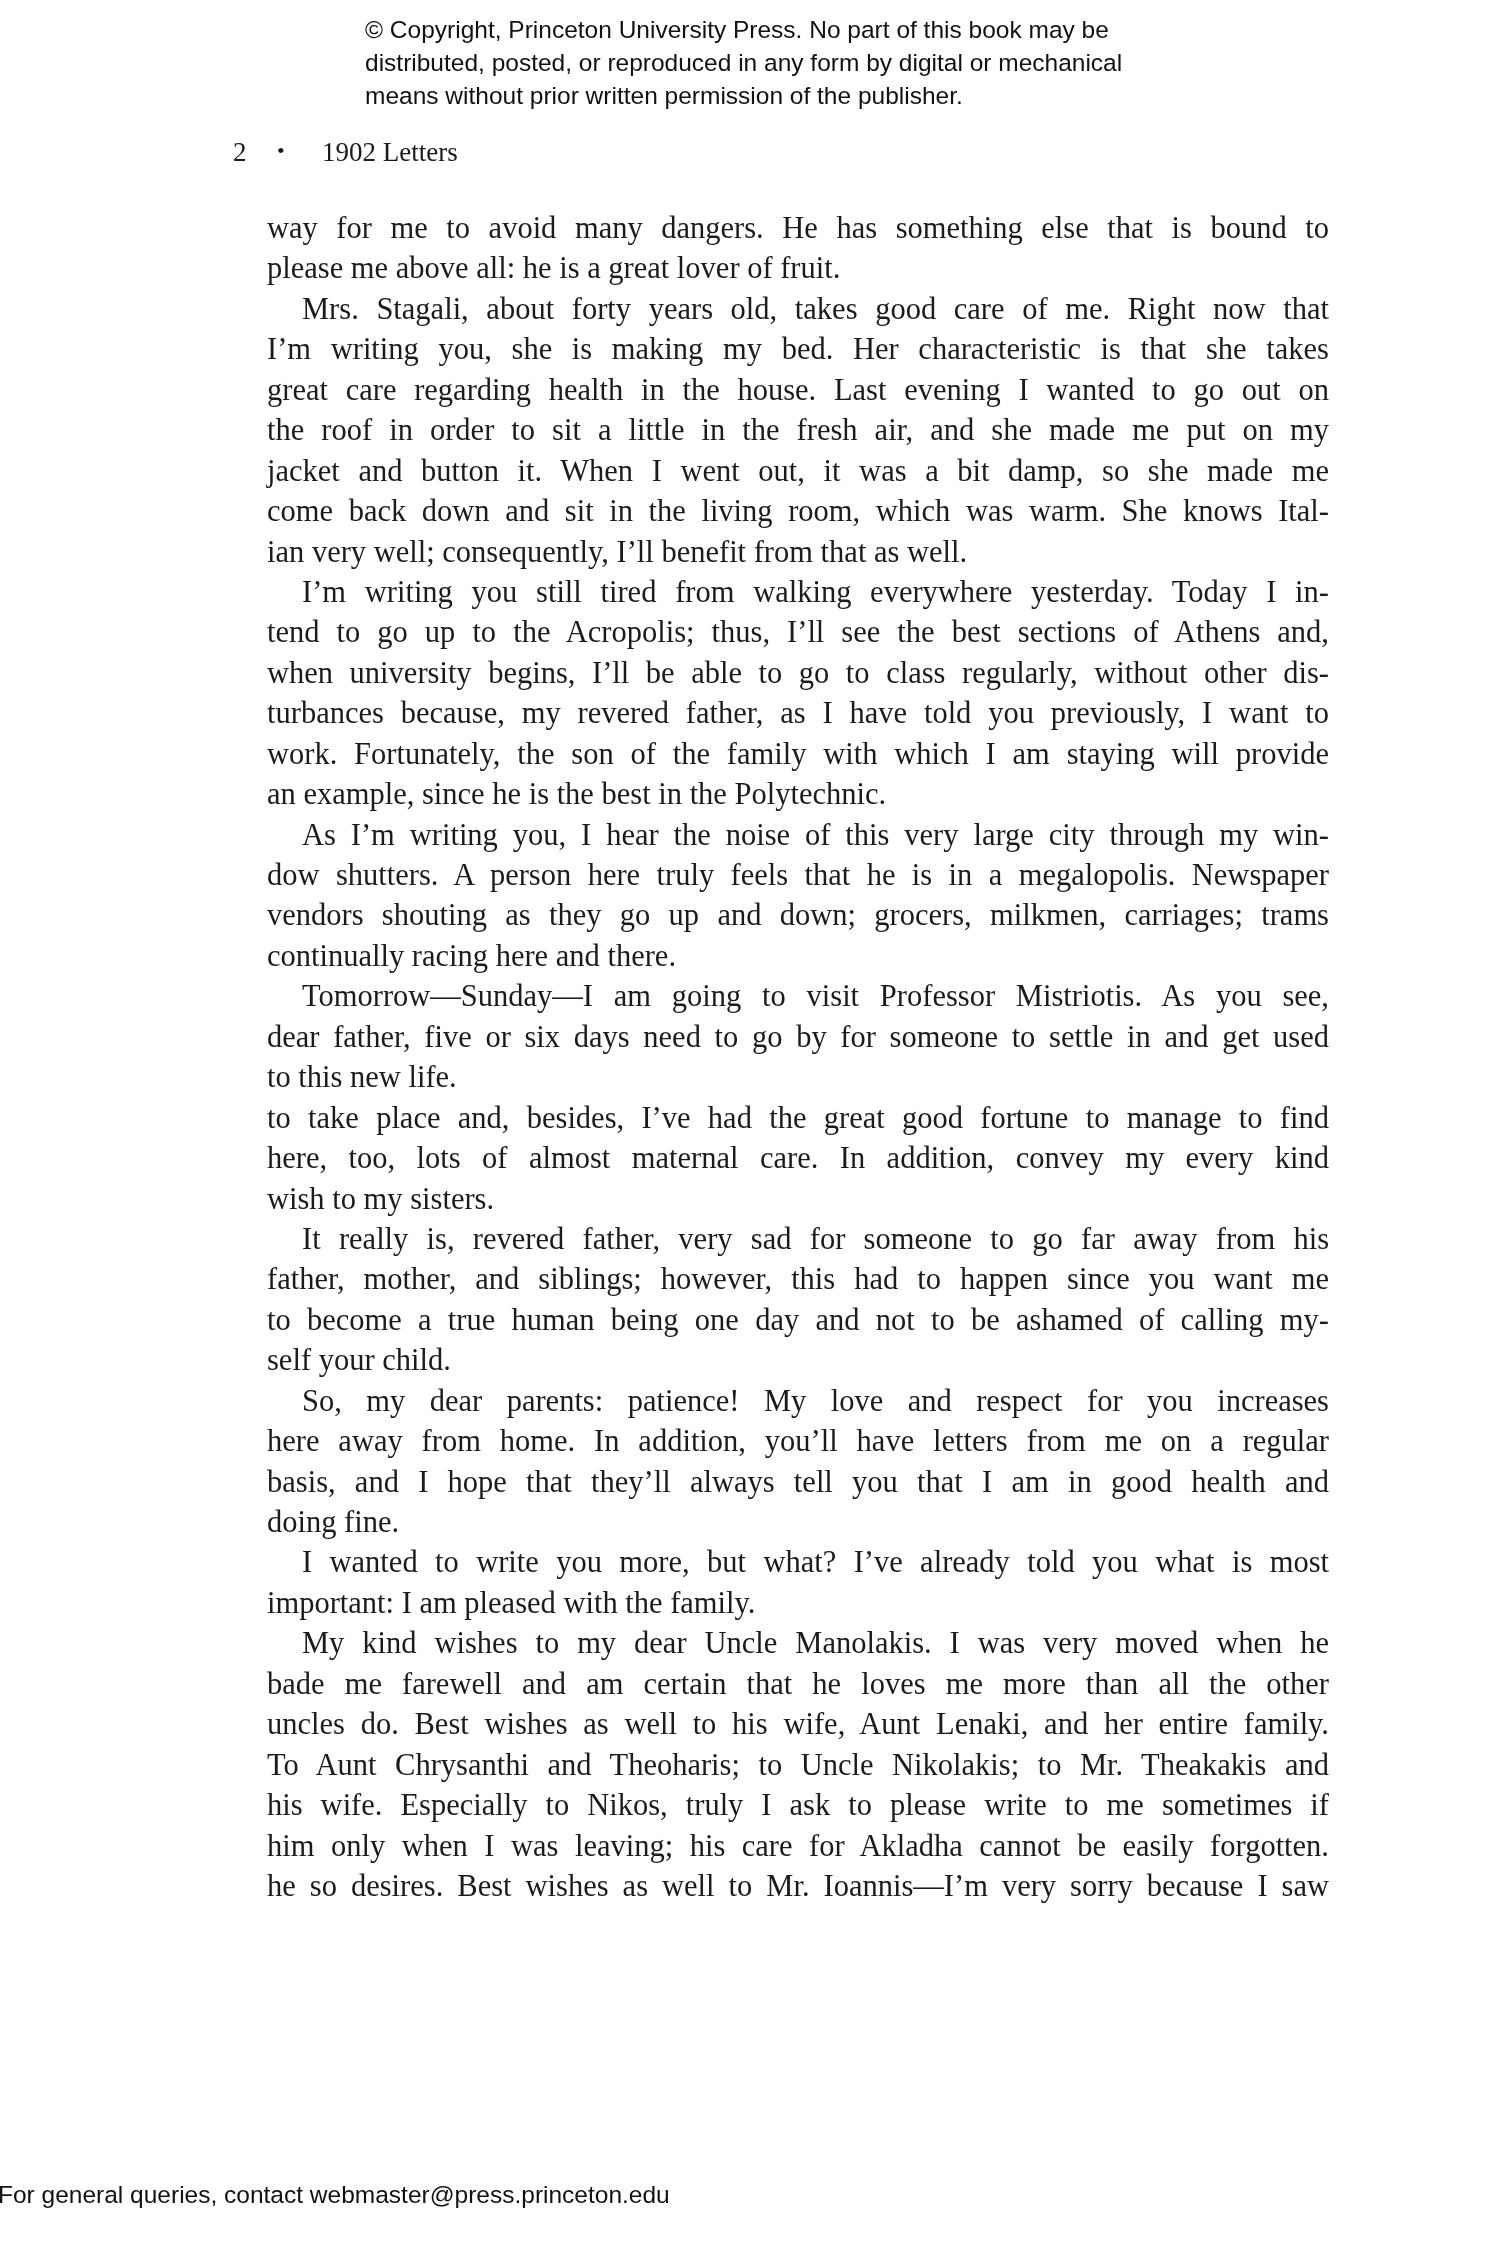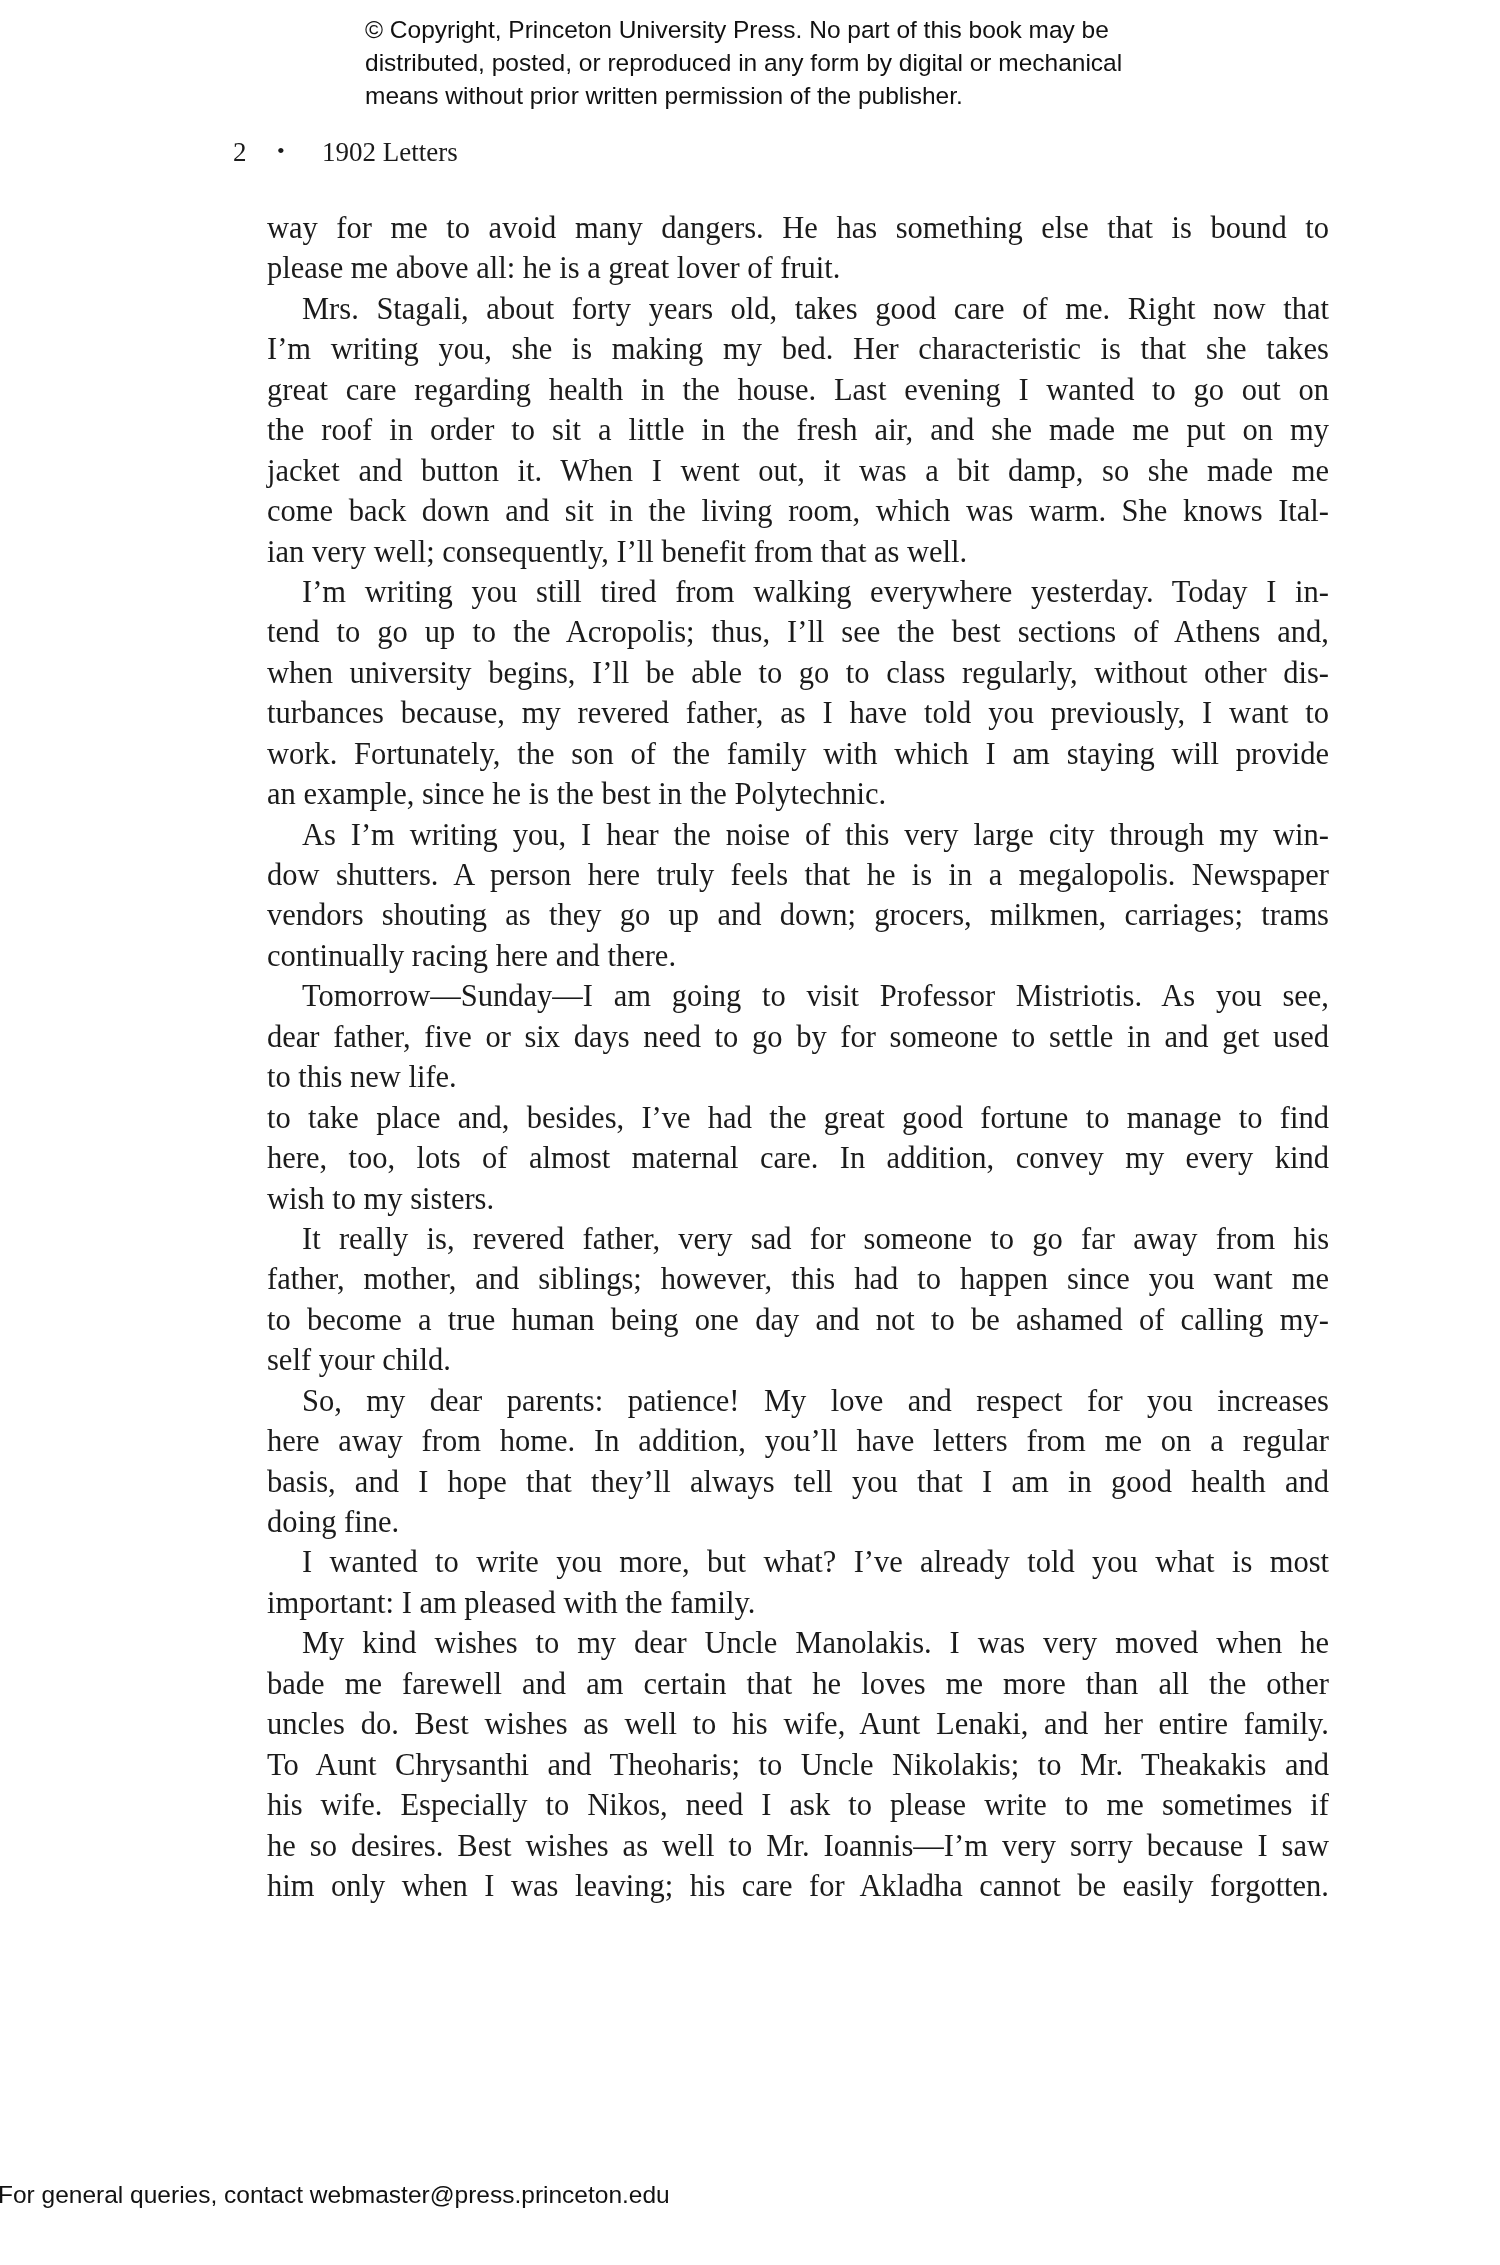--- a/index.html
+++ b/index.html
@@ -157,20 +157,20 @@
     <div class="line indent"><span class="t">So, my dear parents: patience! My love and respect for you increases</span></div>
     <div class="line"><span class="t">here away from home. In addition, you’ll have letters from me on a regular</span></div>
     <div class="line"><span class="t">basis, and I hope that they’ll always tell you that I am in good health and</span></div>
     <div class="line last"><span class="t">doing fine.</span></div>
     <div class="line indent"><span class="t">I wanted to write you more, but what? I’ve already told you what is most</span></div>
     <div class="line last"><span class="t">important: I am pleased with the family.</span></div>
     <div class="line indent"><span class="t">My kind wishes to my dear Uncle Manolakis. I was very moved when he</span></div>
     <div class="line"><span class="t">bade me farewell and am certain that he loves me more than all the other</span></div>
     <div class="line"><span class="t">uncles do. Best wishes as well to his wife, Aunt Lenaki, and her entire family.</span></div>
     <div class="line"><span class="t">To Aunt Chrysanthi and Theoharis; to Uncle Nikolakis; to Mr. Theakakis and</span></div>
-    <div class="line"><span class="t">his wife. Especially to Nikos, need I ask to please write to me sometimes if</span></div>
+    <div class="line"><span class="t">his wife. Especially to Nikos, truly I ask to please write to me sometimes if</span></div>
+    <div class="line"><span class="t">him only when I was leaving; his care for Akladha cannot be easily forgotten.</span></div>
     <div class="line"><span class="t">he so desires. Best wishes as well to Mr. Ioannis—I’m very sorry because I saw</span></div>
-    <div class="line"><span class="t">him only when I was leaving; his care for Akladha cannot be easily forgotten.</span></div>
   </div>
 
 <div class="footer">
   <span>For general queries, contact webmaster@press.princeton.edu</span>
 </div>
 
 </body></html>

